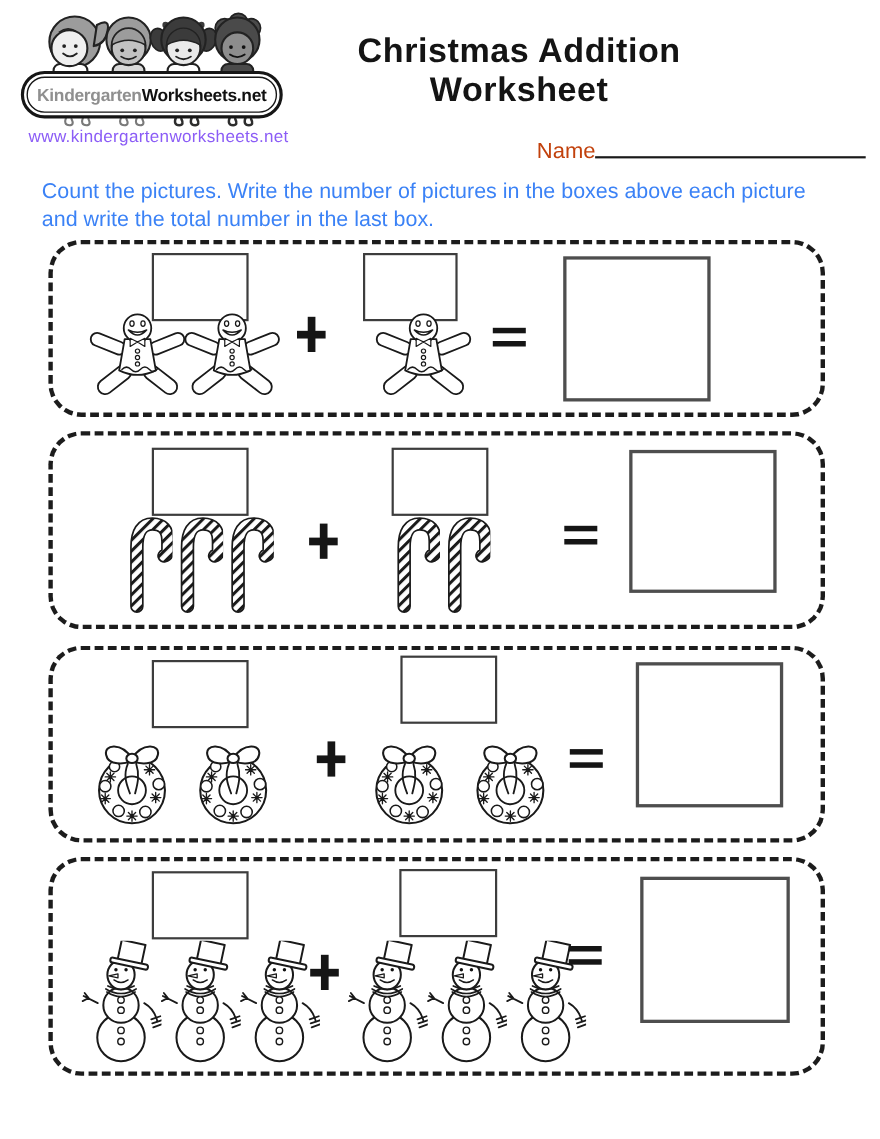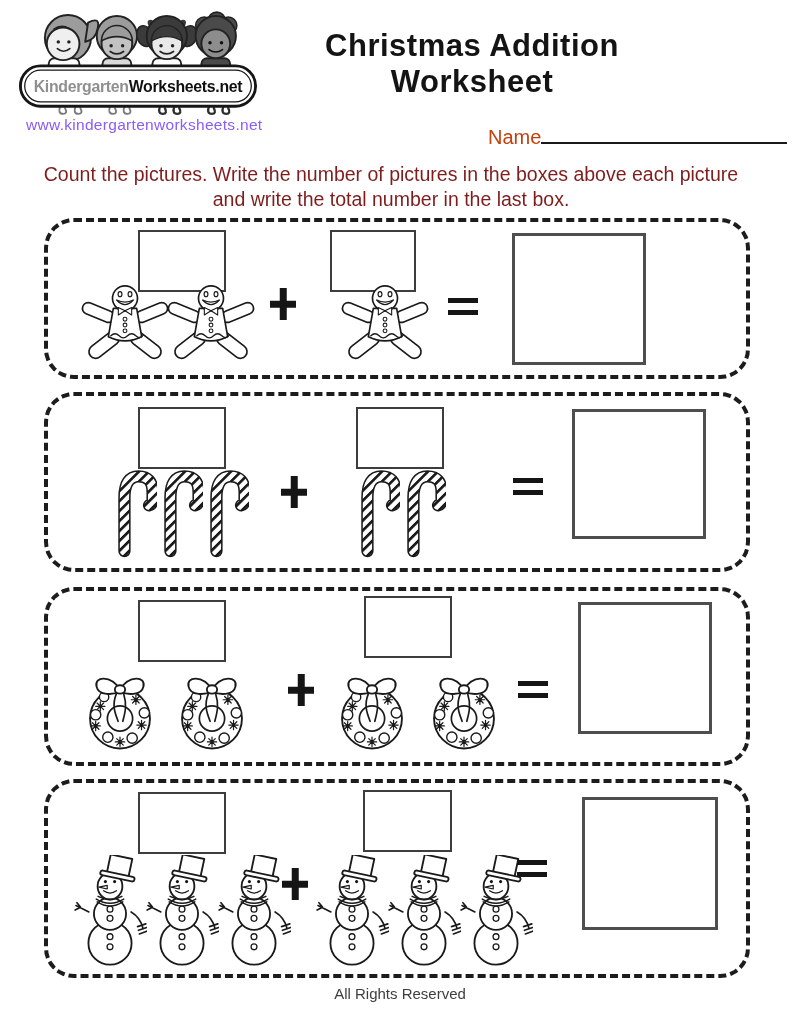--- a/index.html
+++ b/index.html
@@ -8,21 +8,21 @@
   
   .logo-svg{position:absolute;left:18px;top:10px;width:240px;height:106px;}
   .site-url{position:absolute;left:26px;top:116px;font-size:15.5px;letter-spacing:.3px;color:#8b5cf6;}
   .page-title{position:absolute;left:246px;top:28px;width:452px;margin:0;text-align:center;
               font-size:31px;font-weight:bold;letter-spacing:.5px;color:#141414;
               font-family:"Liberation Sans",sans-serif;}
   .name-row{position:absolute;left:442px;top:116px;font-size:20px;color:#c2410c;white-space:nowrap;margin-left:46px;}
   .name-line{display:inline-block;width:246px;height:26px;border-bottom:2px solid #1a1a1a;vertical-align:baseline;}
 
   .instructions{position:absolute;left:38px;top:162px;width:706px;margin:0;
-                font-size:19.5px;line-height:1.26;color:#7f1d1d;text-align:center;}
+                font-size:19.5px;line-height:1.26;color:#3b82f6;}
 
   
   .problem-row{position:absolute;left:44px;width:706px;border:4px dashed #1c1c1c;border-radius:30px;
                box-sizing:border-box;background:#fff;}
   #row1{top:218px;height:161px}
   #row2{top:392px;height:180px}
   #row3{top:587px;height:179px}
   #row4{top:779px;height:199px}
 
   .count-box{position:absolute;width:88px;height:62px;border:2.5px solid #3d3d3d;background:#fff;box-sizing:border-box;}
@@ -256,21 +256,20 @@
         <use href="#sym-snowman"></use>
       </svg>
     </div>
   <div class="op op-equals">
       <span class="sr">=</span>
     </div>
   <div class="answer-box"></div>
 </section>
 
 <div class="page-footer">
-  <div>All Rights Reserved</div>
 </div>
 
 <svg class="defs-svg" aria-hidden="true">
   <defs>
     <pattern id="cane-stripes" width="8" height="8" patternUnits="userSpaceOnUse" patternTransform="rotate(-45)">
       <rect width="8" height="8" fill="#fff"></rect>
       <rect width="8" height="3.1" fill="#1a1a1a"></rect>
     </pattern>
 
     <symbol id="sym-gingerbread-man" viewBox="0 0 120 100">

